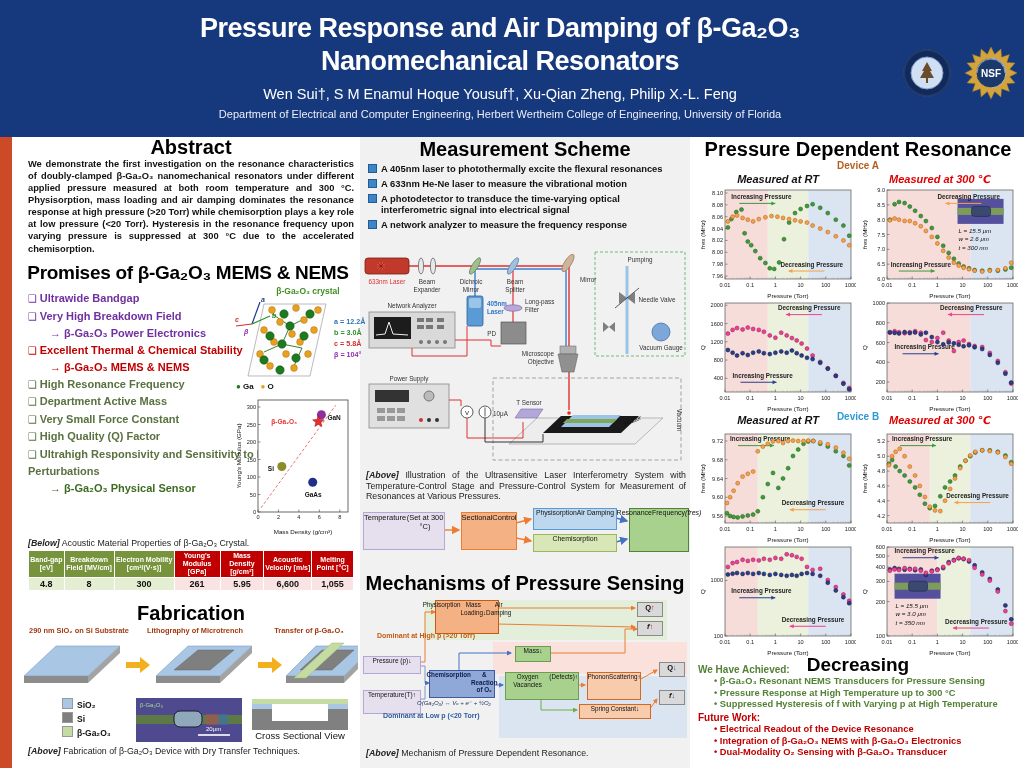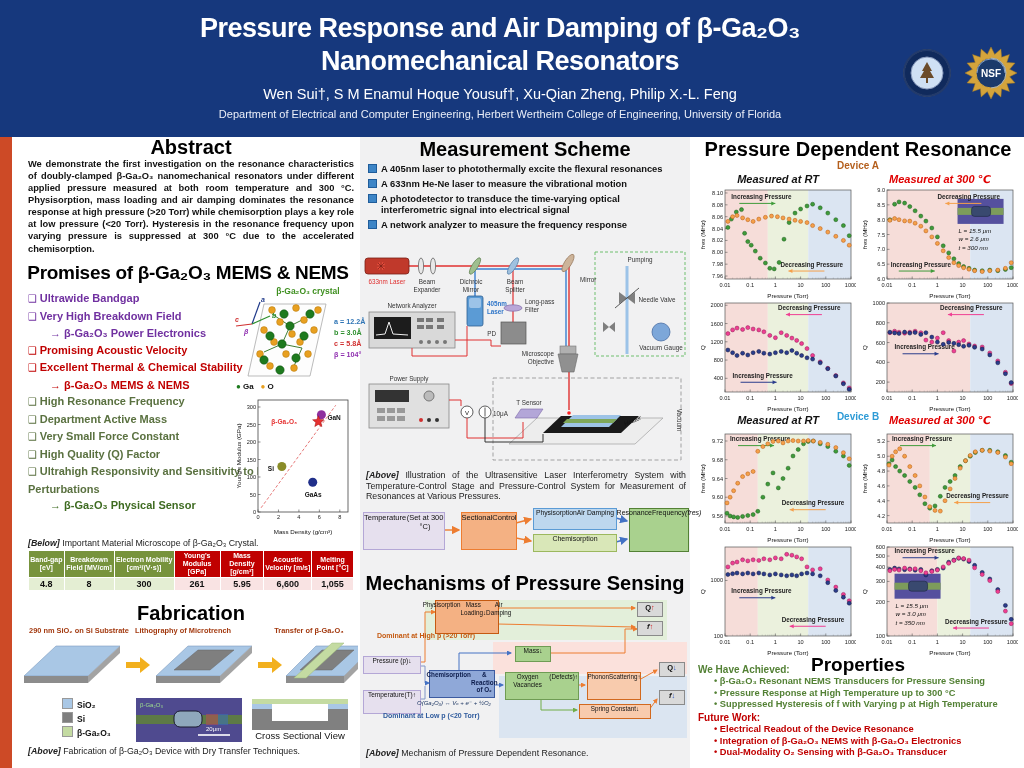--- a/index.html
+++ b/index.html
@@ -88,21 +88,20 @@
   <div class="abs midbg"></div>
 
   <div class="abs h1" style="left:28px;top:136px;width:326px;font-size:20px;">Abstract</div>
   <div class="abs abstract">We demonstrate the first investigation on the resonance characteristics of doubly-clamped β-Ga₂O₃ nanomechanical resonators under different applied pressure measured at both room temperature and 300 °C. Physisorption, mass loading and air damping dominates the resonance response at high pressure (&gt;20 Torr) while chemisorption plays a key role at low pressure (&lt;20 Torr). Hysteresis in the resonance frequency upon varying pressure is suppressed at 300 °C due to the accelerated chemisorption.</div>
   <div class="abs h1" style="left:16px;top:262px;width:344px;font-size:19px;letter-spacing:-0.3px;">Promises of β-Ga₂O₃ MEMS &amp; NEMS</div>
 
   <div class="abs" style="left:28px;top:290px;width:226px;">
     <div class="pi pi-box c-pur">Ultrawide Bandgap</div>
     <div class="pi pi-box c-pur">Very High Breakdown Field</div>
     <div class="pi pi-arrow c-pur">→ β-Ga₂O₃ Power Electronics</div>
-    <div class="pi pi-box c-red">Promising Acoustic Velocity</div>
     <div class="pi pi-box c-red">Excellent Thermal &amp; Chemical Stability</div>
     <div class="pi pi-arrow c-red">→ β-Ga₂O₃ MEMS &amp; NEMS</div>
     <div class="pi pi-box c-grn">High Resonance Frequency</div>
     <div class="pi pi-box c-grn">Department Active Mass</div>
     <div class="pi pi-box c-grn">Very Small Force Constant</div>
     <div class="pi pi-box c-grn">High Quality (Q) Factor</div>
     <div class="pi pi-box c-grn" style="margin-right:-84px;">Ultrahigh Responsivity and Sensitivity to External Perturbations</div>
     <div class="pi pi-arrow c-dgrn">→ β-Ga₂O₃ Physical Sensor</div>
   </div>
 
@@ -198,21 +197,21 @@
         <text x="33.82954545454545" y="76.5" font-size="6.5" font-weight="bold" fill="#111">Si</text>
         <circle cx="78.7159090909091" cy="88.25" r="4.5" fill="#202f8a"></circle>
         <text x="70.7159090909091" y="103.25" font-size="6.5" font-weight="bold" fill="#111">GaAs</text>
         <circle cx="87.4090909090909" cy="20.700000000000003" r="4.5" fill="#8e2f9e"></circle>
         <text x="93.4090909090909" y="25.700000000000003" font-size="6.5" font-weight="bold" fill="#111">GaN</text>
         <polygon points="84.3,21.7 85.9,25.5 90.0,25.8 86.9,28.5 87.9,32.6 84.3,30.4 80.8,32.6 81.8,28.5 78.6,25.8 82.8,25.5" fill="#e53030" stroke="#a01010" stroke-width="0.5"></polygon>
         <text x="37.34090909090909" y="29.700000000000003" font-size="6.5" font-weight="bold" fill="#e53030">β-Ga₂O₃</text>
       </svg></div>
 
   <div class="abs cap" style="left:28px;top:538px;width:326px;">
-    <b>[Below]</b><span> Important Material Microscope of β-Ga₂O₃ Crystal.</span>
+    <b>[Below]</b><span> Acoustic Material Properties of β-Ga₂O₃ Crystal.</span>
   </div>
   <table class="tbl abs" style="left:28px;top:550px;">
     <tbody>
         <tr>
       <td class="hg" style="width:34px;">Band-gap [eV]</td>
       <td class="hg" style="width:48px;">Breakdown Field [MV/cm]</td>
       <td class="hg" style="width:58px;">Electron Mobility [cm²/(V·s)]</td>
       <td class="hr" style="width:44px;">Young's Modulus [GPa]</td>
       <td class="hr" style="width:42px;">Mass Density [g/cm³]</td>
       <td class="hr" style="width:46px;">Acoustic Velocity [m/s]</td>
@@ -225,21 +224,21 @@
       <td class="vr">261</td>
       <td class="vr">5.95</td>
       <td class="vr">6,600</td>
       <td class="vr">1,055</td>
     </tr>
   </tbody>
     </table>
 
   <div class="abs h1" style="left:28px;top:602px;width:326px;font-size:20px;">Fabrication</div>
   <div class="abs fab-step" style="left:20px;top:626px;width:118px;">290 nm SiO₂ on Si Substrate</div>
-  <div class="abs fab-step" style="left:128px;top:626px;width:110px;">Lithography of Microtrench</div>
+  <div class="abs fab-step" style="left:140px;top:626px;width:110px;">Lithography of Microtrench</div>
   <div class="abs fab-step" style="left:262px;top:626px;width:94px;">Transfer of β-Ga₂O₃</div>
   <svg class="abs" style="left:22px;top:636px;" width="336" height="58">
     <g>
       <polygon points="2,40 66,40 98,10 34,10" fill="#a9c7e5" stroke="#7e9cc0" stroke-width="0.6"></polygon>
       <polygon points="2,40 66,40 66,47 2,47" fill="#8c8c8c"></polygon>
       <polygon points="66,40 98,10 98,17 66,47" fill="#a3a3a3"></polygon>
     </g>
     <polygon points="104,26 118,26 118,21 128,29 118,37 118,32 104,32" fill="#f2b01e"></polygon>
     <g>
       <polygon points="134,40 198,40 230,10 166,10" fill="#a9c7e5" stroke="#7e9cc0" stroke-width="0.6"></polygon>
@@ -1525,21 +1524,21 @@
         <circle cx="103.6" cy="15.6" r="2" fill="#f03e92" stroke="#8f1c57" stroke-width="0.5"></circle>
         <circle cx="109.0" cy="17.2" r="2" fill="#f03e92" stroke="#8f1c57" stroke-width="0.5"></circle>
         <circle cx="114.6" cy="24.8" r="2" fill="#f03e92" stroke="#8f1c57" stroke-width="0.5"></circle>
         <circle cx="122.2" cy="31.5" r="2" fill="#f03e92" stroke="#8f1c57" stroke-width="0.5"></circle>
         <circle cx="129.8" cy="37.6" r="2" fill="#f03e92" stroke="#8f1c57" stroke-width="0.5"></circle>
         <circle cx="137.8" cy="48.5" r="2" fill="#f03e92" stroke="#8f1c57" stroke-width="0.5"></circle>
         <circle cx="145.4" cy="68.1" r="2" fill="#f03e92" stroke="#8f1c57" stroke-width="0.5"></circle>
         <circle cx="151.2" cy="80.7" r="2" fill="#f03e92" stroke="#8f1c57" stroke-width="0.5"></circle>
       </svg></div>
 
-  <div class="abs h1" style="left:696px;top:654px;width:324px;font-size:19px;">Properties</div>
+  <div class="abs h1" style="left:696px;top:654px;width:324px;font-size:19px;">Decreasing</div>
   <div class="abs con-lbl" style="left:698px;top:664px;color:#538135;">We Have Achieved:</div>
   <div class="abs" style="left:698px;top:676px;width:322px;color:#538135;">
     <div class="con-li">β-Ga₂O₃ Resonant NEMS Transducers for Pressure Sensing</div>
     <div class="con-li">Pressure Response at High Temperature up to 300 °C</div>
     <div class="con-li">Suppressed Hysteresis of f with Varying p at High Temperature</div>
   </div>
   <div class="abs con-lbl" style="left:698px;top:712px;color:#c00000;">Future Work:</div>
   <div class="abs" style="left:698px;top:724px;width:322px;color:#c00000;">
     <div class="con-li">Electrical Readout of the Device Resonance</div>
     <div class="con-li">Integration of β-Ga₂O₃ NEMS with β-Ga₂O₃ Electronics</div>

